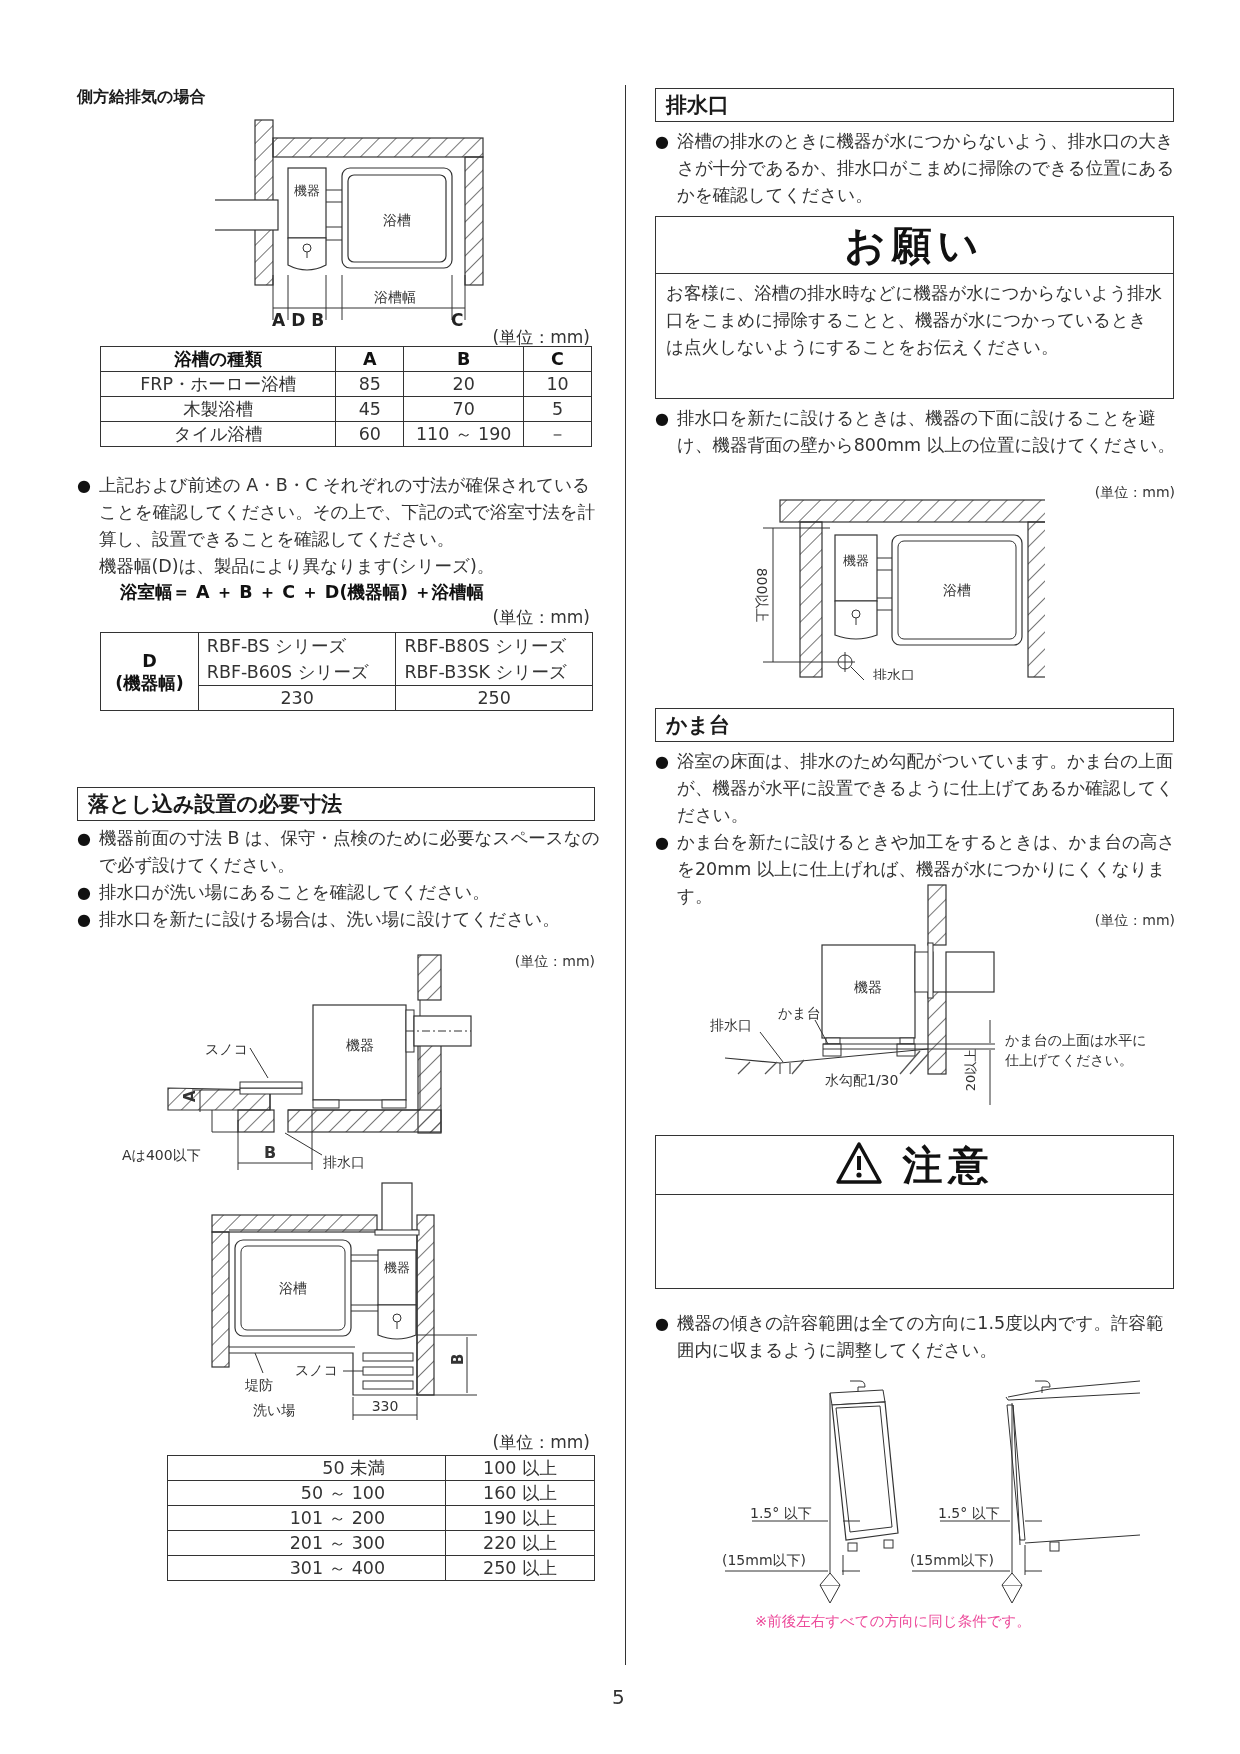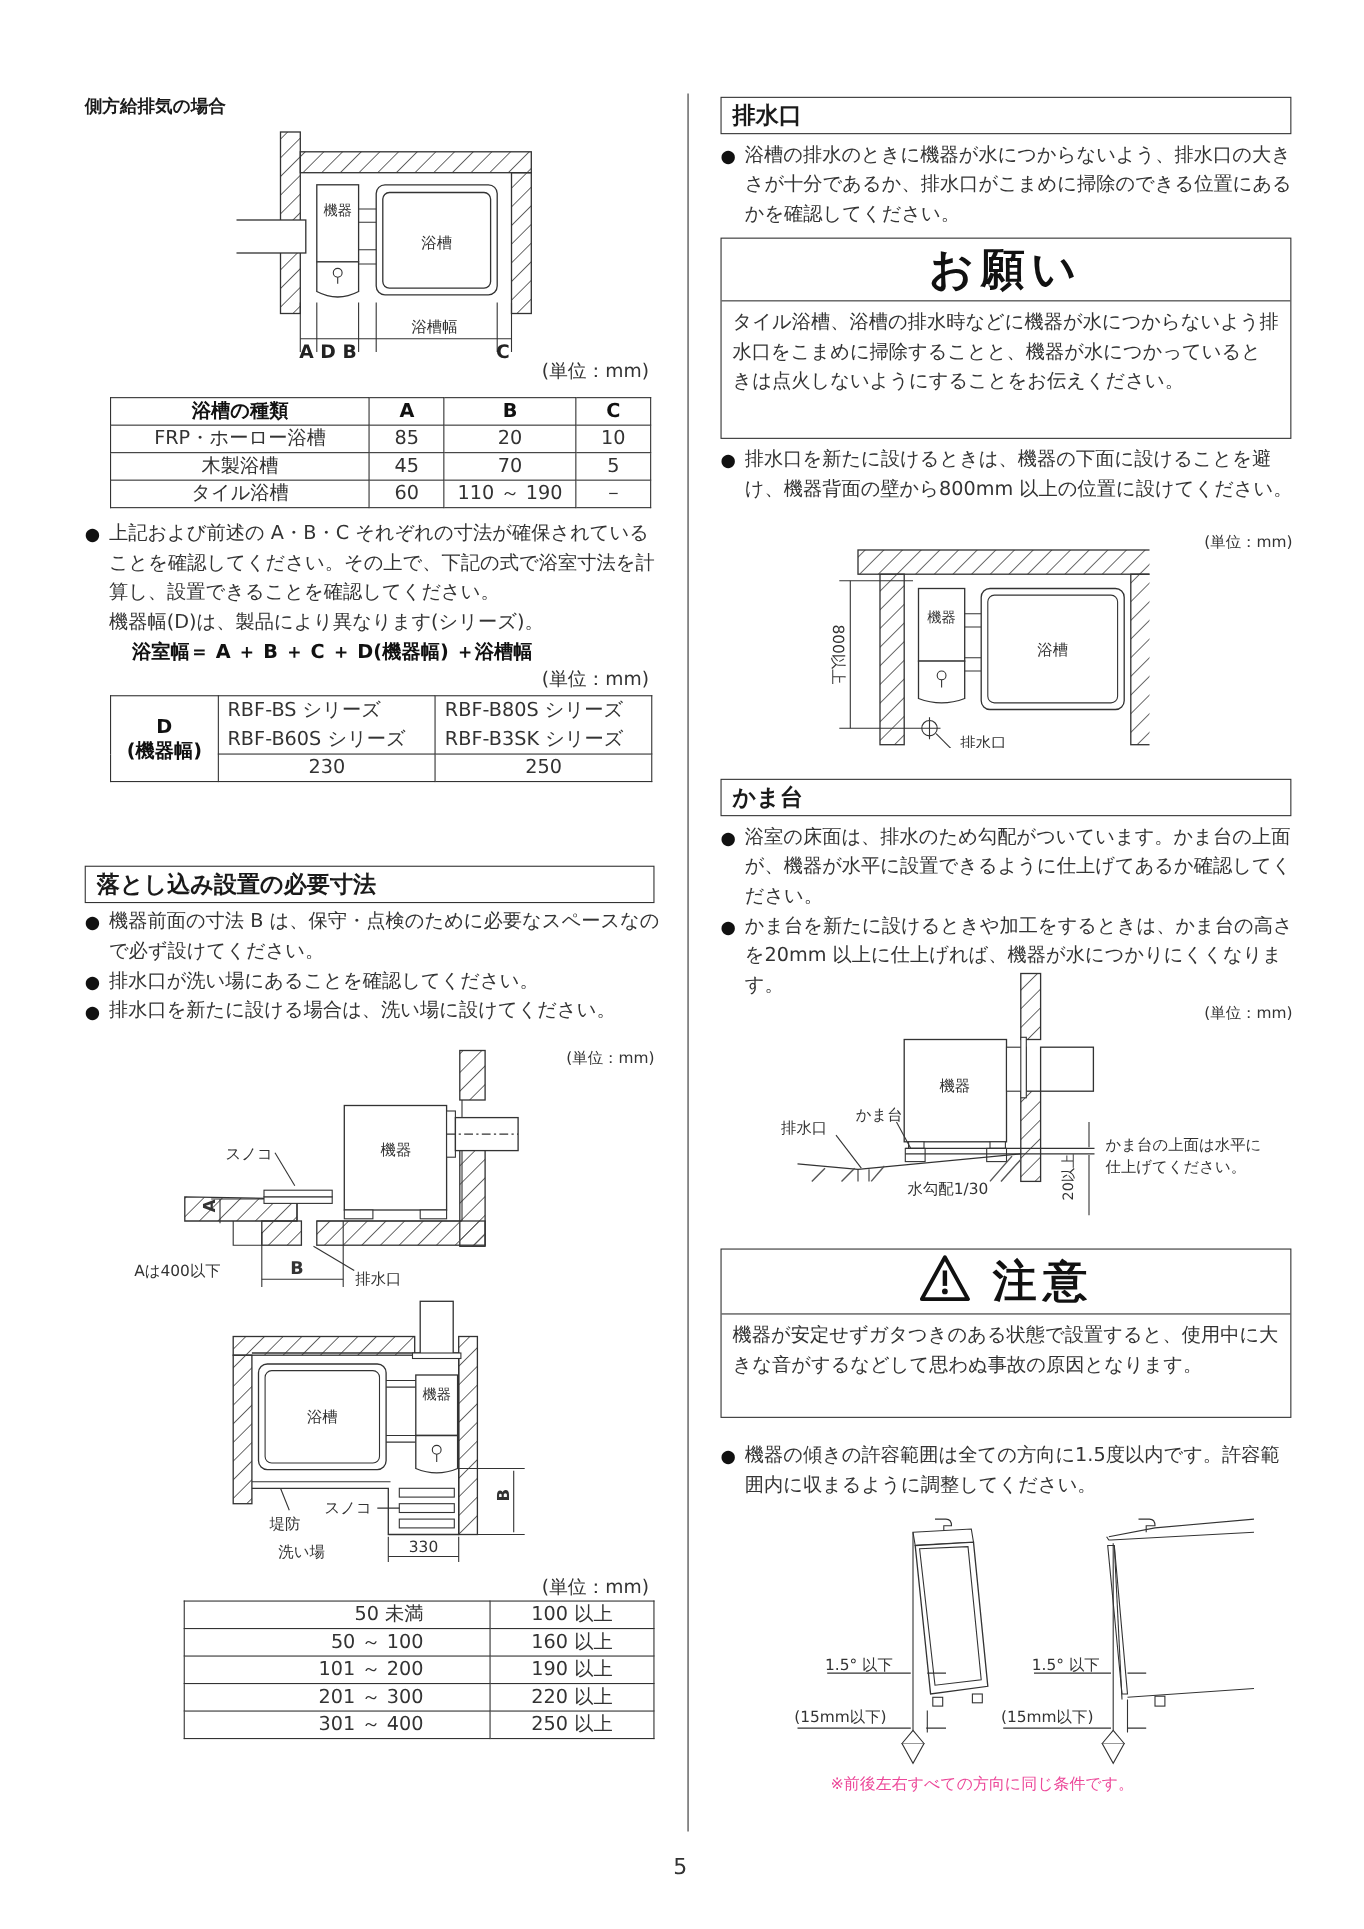--- a/index.html
+++ b/index.html
@@ -72,21 +72,21 @@
   <line x1="58" y1="193" x2="250" y2="193" stroke="#333"></line>
   <text x="180" y="187" font-size="14" text-anchor="middle" fill="#333">浴槽幅</text>
 </svg>
 <div class="abs" style="left:272px;top:310px;font-size:17px;font-weight:bold;color:#222;letter-spacing:6px;">
   <span>A</span><span>D</span><span>B</span>
 </div>
 <div class="abs" style="left:451px;top:310px;font-size:17px;font-weight:bold;color:#222;">C</div>
 
 <div class="abs unit" style="left:400px;top:326px;width:190px;">(単位：mm)</div>
 
-<table class="grid" style="left:100px;top:361px;width:492px;">
+<table class="grid" style="left:100px;top:346px;width:492px;">
   <tbody>
       <tr>
     <th style="width:236px;">浴槽の種類</th>
     <th style="width:68px;">A</th>
     <th style="width:120px;">B</th>
     <th style="width:68px;">C</th>
   </tr>
   <tr>
         <td>FRP・ホーロー浴槽</td>
         <td>85</td>
@@ -263,21 +263,21 @@
 
 <div class="col-rule"></div>
 
 <div class="section-title" style="left:655px;top:88px;width:519px;">排水口</div>
 <ul class="bullets" style="left:655px;top:128px;width:525px;">
   <li>浴槽の排水のときに機器が水につからないよう、排水口の大きさが十分であるか、排水口がこまめに掃除のできる位置にあるかを確認してください。</li>
 </ul>
 
 <div class="callout" style="left:655px;top:216px;width:519px;height:183px;">
   <div class="head">お願い</div>
-  <div class="body">タイル浴槽、浴槽の排水時などに機器が水につからないよう排水口をこまめに掃除することと、機器が水につかっているときは点火しないようにすることをお伝えください。</div>
+  <div class="body">お客様に、浴槽の排水時などに機器が水につからないよう排水口をこまめに掃除することと、機器が水につかっているときは点火しないようにすることをお伝えください。</div>
 </div>
 
 <ul class="bullets" style="left:655px;top:405px;width:525px;">
   <li>排水口を新たに設けるときは、機器の下面に設けることを避け、機器背面の壁から800mm 以上の位置に設けてください。</li>
 </ul>
 
 <div class="abs unit-s" style="left:1050px;top:484px;width:125px;">(単位：mm)</div>
 
 <svg class="abs" style="left:745px;top:490px;" width="300" height="190">
   <rect x="35" y="10" width="270" height="22" fill="url(#hatch)" stroke="#333" stroke-width="1.2"></rect>
@@ -359,21 +359,20 @@
 
 <div class="callout" style="left:655px;top:1135px;width:519px;height:154px;">
   <div class="head" style="line-height:58px;">
     <svg width="48" height="44" viewBox="0 0 48 44" style="vertical-align:-6px;">
       <path d="M24 3 L45 41 L3 41 Z" fill="none" stroke="#111" stroke-width="3.5" stroke-linejoin="round"></path>
       <rect x="22" y="15" width="4" height="14" fill="#111"></rect>
       <circle cx="24" cy="34" r="2.6" fill="#111"></circle>
     </svg>
     <span>注意</span>
   </div>
-  <div class="body">機器が安定せずガタつきのある状態で設置すると、使用中に大きな音がするなどして思わぬ事故の原因となります。</div>
 </div>
 
 <ul class="bullets" style="left:655px;top:1310px;width:525px;">
   <li>機器の傾きの許容範囲は全ての方向に1.5度以内です。許容範囲内に収まるように調整してください。</li>
 </ul>
 
 <svg class="abs" style="left:720px;top:1375px;" width="420" height="230">
 
   <g>
     <path d="M130 6 L140 6 Q145 6 145 12 L138 12 L138 18" fill="none" stroke="#333"></path>

